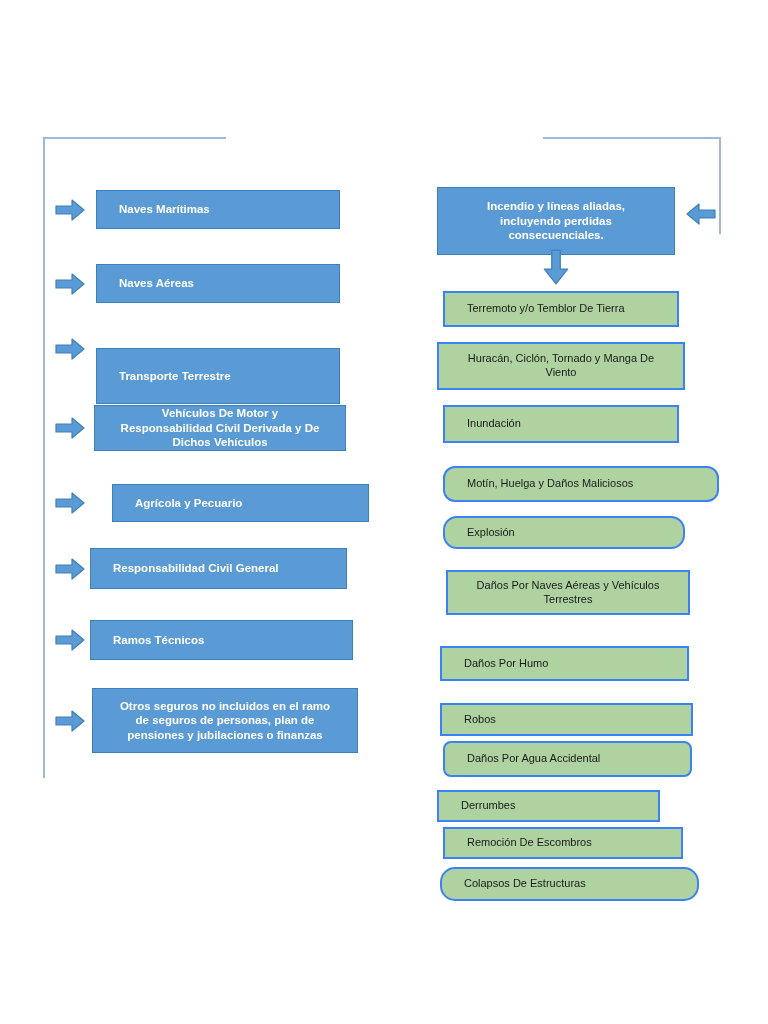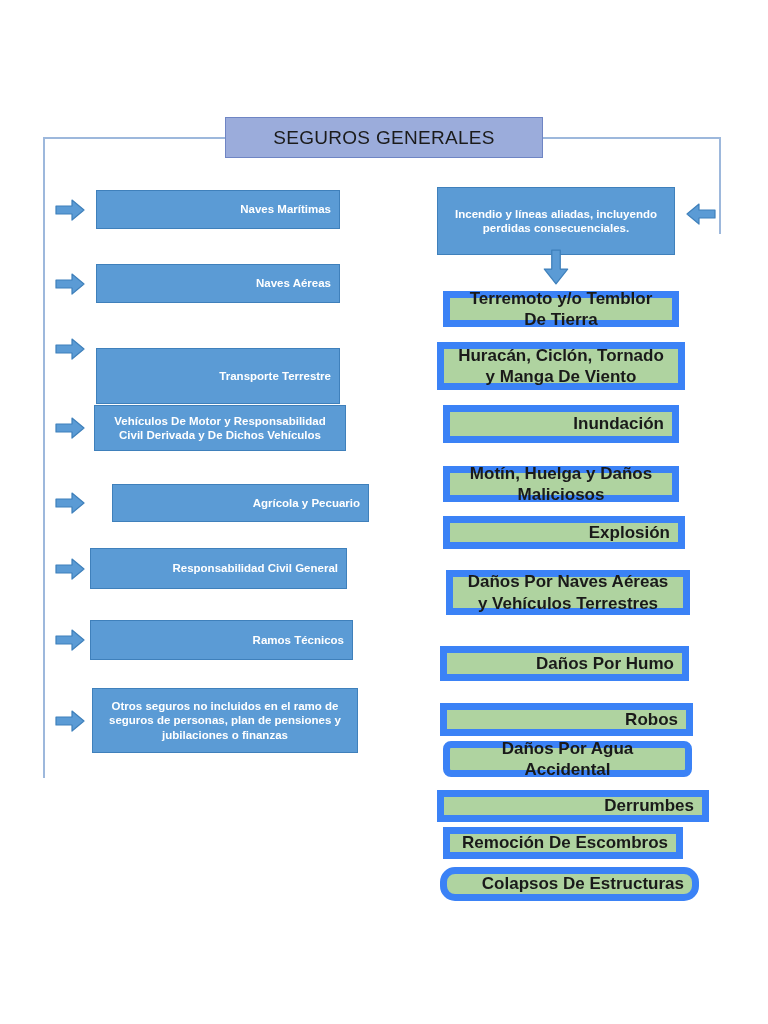--- a/index.html
+++ b/index.html
@@ -51,59 +51,56 @@
   }
   .line-h { height: 2px; }
   .line-v { width: 2px; }
 
   
   .node {
     position: absolute;
     box-sizing: border-box;
     display: flex;
     align-items: center;
-    justify-content: flex-end;
+    justify-content: flex-start;
     text-align: center;
     line-height: 1.25;
-    padding: 2px 8px;
+    padding: 2px 22px;
   }
   .node.blue {
     background: #5B9BD5;
     border: 1px solid #3f80bb;
     color: #ffffff;
     font-weight: bold;
     font-size: 11.5px;
   }
   .node.green {
     background: #AFD3A0;
-    border: 7px solid #3b82f6;
+    border: 2px solid #3b82f6;
     color: #1a1a1a;
-    font-weight: bold;
-    font-size: 17px;
+    font-weight: normal;
+    font-size: 11px;
   }
 
   
   .arrow {
     position: absolute;
   }
   .arrow svg { display: block; }
 </style>
 </head>
 <body>
 
 <div class="canvas">
 
   <div class="line line-v" style="left:43px; top:137px; height:641px;"></div>
   <div class="line line-h" style="left:43px; top:137px; width:183px;"></div>
   <div class="line line-h" style="left:543px; top:137px; width:178px;"></div>
   <div class="line line-v" style="left:719px; top:137px; height:97px;"></div>
 
-  <div class="title-box">
-    <span>SEGUROS GENERALES</span>
-  </div>
 
   <div id="left-branch">
       <div class="arrow" style="left: 55px; top: 198.5px;">
         <svg width="30" height="22" viewBox="0 0 30 22">
           <path d="M1 7 H17 V1 L29 11 L17 21 V15 H1 Z" fill="#5B9BD5" stroke="#3f80bb" stroke-width="1.2" stroke-linejoin="round"></path>
         </svg>
       </div>
       <div class="node blue" style="left: 96px; top: 190px; width: 244px; height: 39px;">
         <span>Naves Marítimas</span>
       </div>
@@ -184,39 +181,39 @@
   <div id="right-branch">
       <div class="node green" style="left: 443px; top: 291px; width: 236px; height: 36px;">
         <span>Terremoto y/o Temblor De Tierra</span>
       </div>
       <div class="node green" style="left: 437px; top: 342px; width: 248px; height: 48px;">
         <span>Huracán, Ciclón, Tornado y Manga De Viento</span>
       </div>
       <div class="node green" style="left: 443px; top: 405px; width: 236px; height: 38px;">
         <span>Inundación</span>
       </div>
-      <div class="node green" style="left: 443px; top: 466px; width: 236px; height: 36px;">
+      <div class="node green" style="left: 443px; top: 466px; width: 276px; height: 36px; border-radius: 12px;">
         <span>Motín, Huelga y Daños Maliciosos</span>
       </div>
-      <div class="node green" style="left: 443px; top: 516px; width: 242px; height: 33px;">
+      <div class="node green" style="left: 443px; top: 516px; width: 242px; height: 33px; border-radius: 14px;">
         <span>Explosión</span>
       </div>
       <div class="node green" style="left: 446px; top: 570px; width: 244px; height: 45px;">
         <span>Daños Por Naves Aéreas y Vehículos Terrestres</span>
       </div>
       <div class="node green" style="left: 440px; top: 646px; width: 249px; height: 35px;">
         <span>Daños Por Humo</span>
       </div>
       <div class="node green" style="left: 440px; top: 703px; width: 253px; height: 33px;">
         <span>Robos</span>
       </div>
       <div class="node green" style="left: 443px; top: 741px; width: 249px; height: 36px; border-radius: 8px;">
         <span>Daños Por Agua Accidental</span>
       </div>
-      <div class="node green" style="left: 437px; top: 790px; width: 272px; height: 32px;">
+      <div class="node green" style="left: 437px; top: 790px; width: 223px; height: 32px;">
         <span>Derrumbes</span>
       </div>
       <div class="node green" style="left: 443px; top: 827px; width: 240px; height: 32px;">
         <span>Remoción De Escombros</span>
       </div>
       <div class="node green" style="left: 440px; top: 867px; width: 259px; height: 34px; border-radius: 15px;">
         <span>Colapsos De Estructuras</span>
       </div>
     </div>
 

